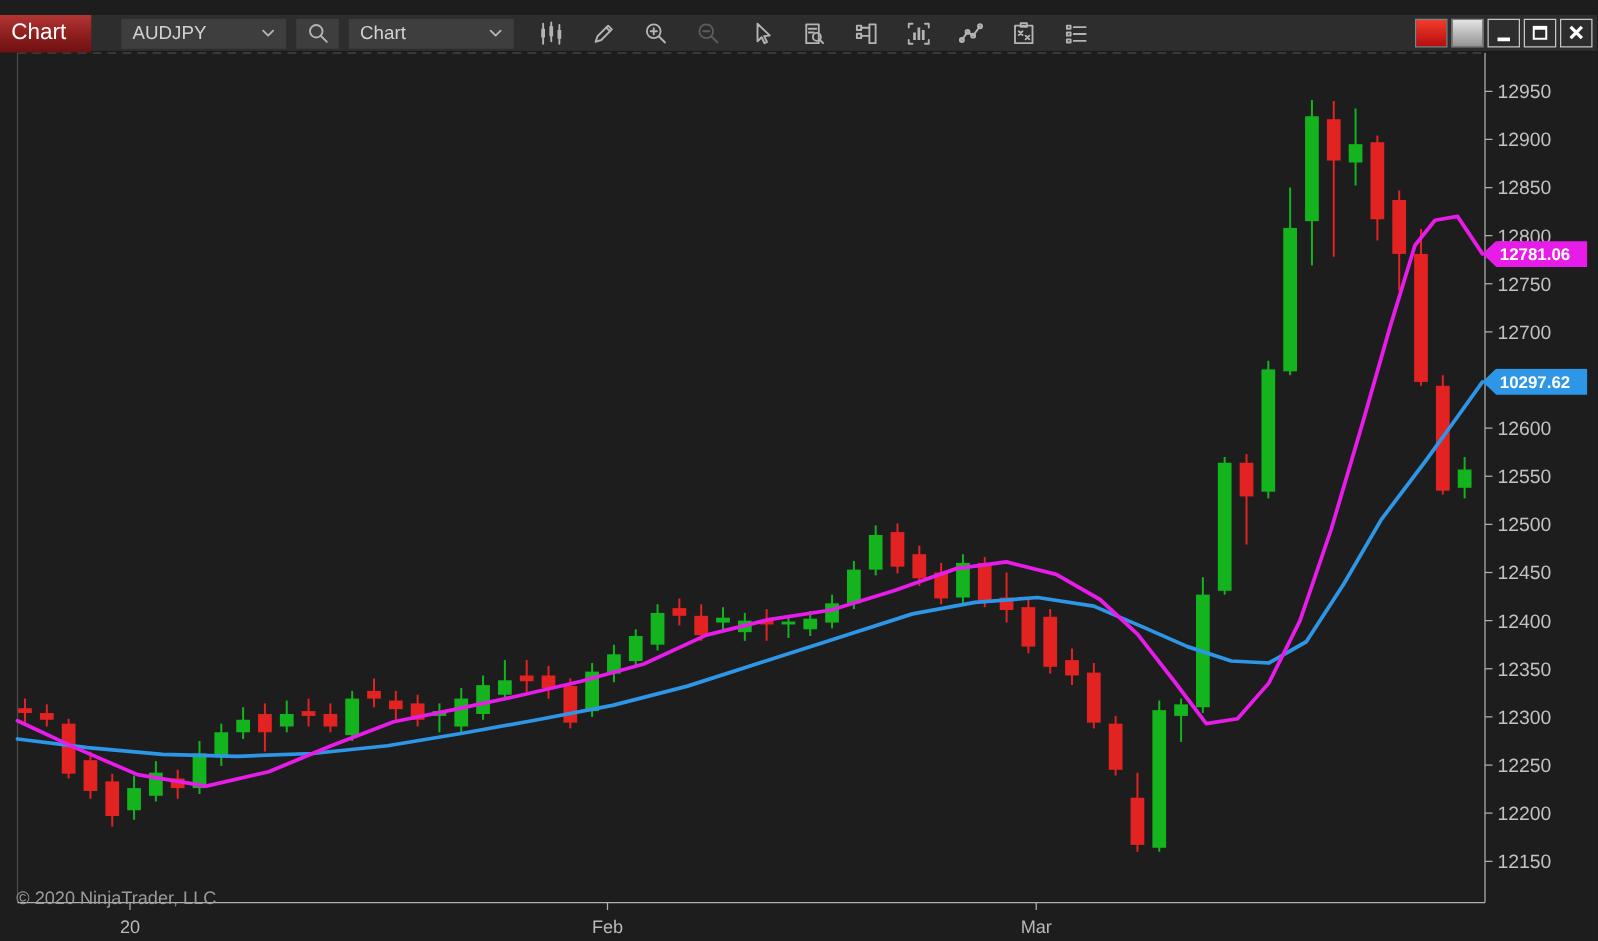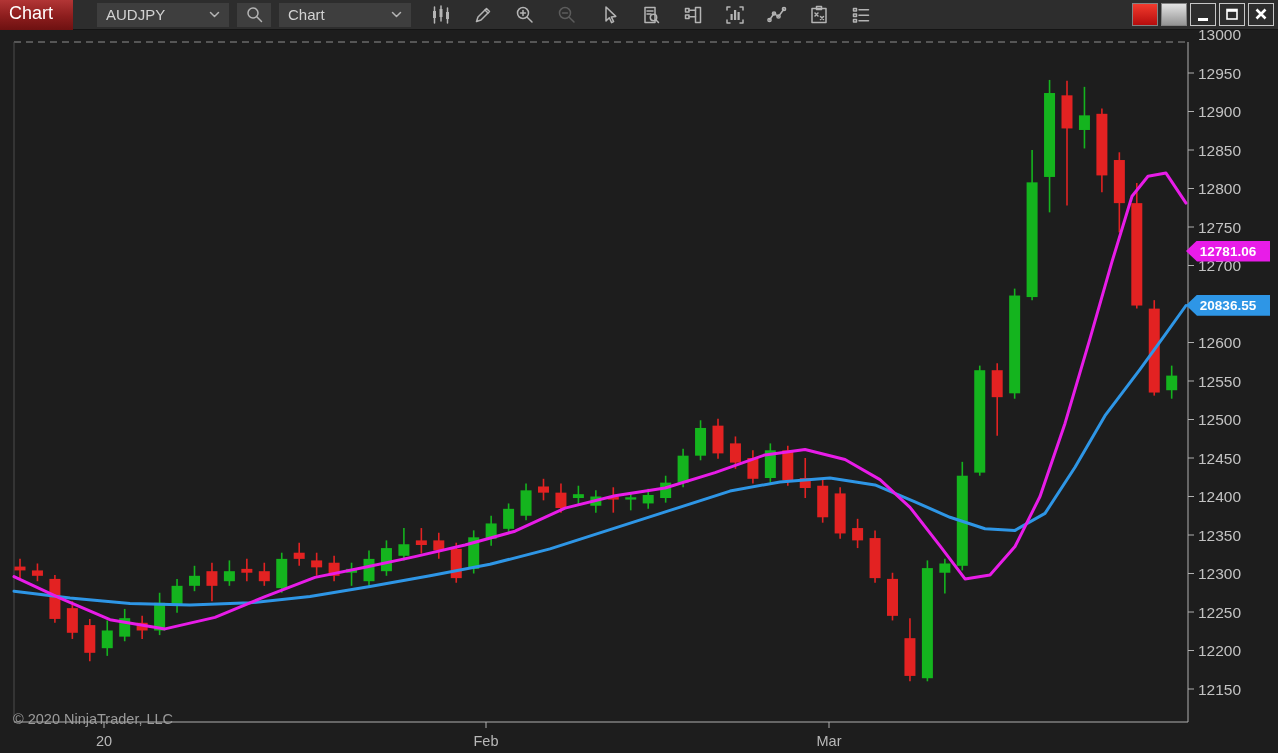--- a/index.html
+++ b/index.html
@@ -1,19 +1,19 @@
 <!DOCTYPE html>
 <html><head>
 <meta charset="utf-8">
 <style>
   html,body{margin:0;padding:0}
   body{width:1278px;height:753px;background:#1d1d1d;overflow:hidden;position:relative;
        font-family:"Liberation Sans",sans-serif}
   
-  .toolbar{position:absolute;top:0;left:0;width:1278px;height:30px;background:#2d2d2d;
+  .toolbar{position:absolute;top:12px;left:0;width:1278px;height:30px;background:#2d2d2d;
            border-bottom:1px solid #141414;display:flex;align-items:center;z-index:6;box-sizing:border-box}
   .chart-tab{height:30px;min-width:73px;box-sizing:border-box;display:flex;align-items:center;
              padding:0 13px 2px 9px;color:#fff;font-size:18px;
              background:linear-gradient(#b23535 0%,#8c1d1d 55%,#6e1111 100%);}
   .dd{height:24px;width:132px;box-sizing:border-box;background:#3e3e3e;color:#d2d2d2;font-size:15px;
       display:flex;align-items:center;justify-content:space-between;padding:0 9px;margin-left:8px;cursor:default}
   .dd.first{margin-left:24px}
   .sbtn{width:34px;height:24px;background:#3e3e3e;display:flex;align-items:center;justify-content:center;margin-left:8px}
   .tbicons{display:flex;gap:19px;margin-left:18px;align-items:center}
   .tbtn{width:23px;height:25px;display:flex;align-items:center;justify-content:center}
@@ -360,15 +360,15 @@
         <line x1="1136.8" y1="153.11" x2="1136.8" y2="278.62" stroke="#e32222" stroke-width="1.6"></line>
         <rect x="1131.3" y="173.13" width="11" height="102.40999999999997" fill="#e32222"></rect>
         <line x1="1154.25" y1="270.15" x2="1154.25" y2="365.63" stroke="#e32222" stroke-width="1.6"></line>
         <rect x="1148.75" y="278.62" width="11" height="83.93" fill="#e32222"></rect>
         <line x1="1171.7" y1="335.6" x2="1171.7" y2="368.71" stroke="#14b41e" stroke-width="1.6"></line>
         <rect x="1166.2" y="345.61" width="11" height="14.629999999999995" fill="#14b41e"></rect>
       </g>
       <polyline points="14,561.2 70,568.1 130,573.5 190,575.1 250,572.8 310,566.6 370,556.6 430,545.8 490,534.3 550,518.9 610,499.6 670,480.4 730,461.1 780,451.9 830,448.0 875,454.9 915,471.9 950,487.3 985,498.8 1015,500.4 1045,483.4 1075,437.2 1105,385.7 1140,339.4 1165,304.8 1186,275.5" fill="none" stroke="#2e96e6" stroke-width="3" stroke-linejoin="round" stroke-linecap="round"></polyline>
       <polyline points="14,546.6 60,568.1 110,589.7 165,598.9 215,587.4 265,566.6 315,547.4 365,537.3 415,526.6 465,515.0 515,501.2 565,478.1 615,465.7 665,458.0 715,442.6 765,424.9 805,419.5 845,429.5 880,449.6 910,477.3 940,515.8 965,548.9 990,545.0 1015,516.5 1040,466.5 1065,393.4 1090,308.7 1112,231.7 1132,166.2 1148,146.2 1166,143.1 1186,173.1" fill="none" stroke="#e81ce8" stroke-width="3" stroke-linejoin="round" stroke-linecap="round"></polyline>
     </svg>
-<div class="price-tag" style="background: rgb(232, 28, 232); top: 162.584px; margin-top: 48px;">12781.06</div>
-    <div class="price-tag" style="background: rgb(46, 150, 230); top: 264.863px;">20836.55</div>
+<div class="price-tag" style="background: rgb(232, 28, 232); top: 162.584px;">12781.06</div>
+    <div class="price-tag" style="background: rgb(46, 150, 230); top: 264.863px;">10297.62</div>
   </div>
 
 </body></html>

